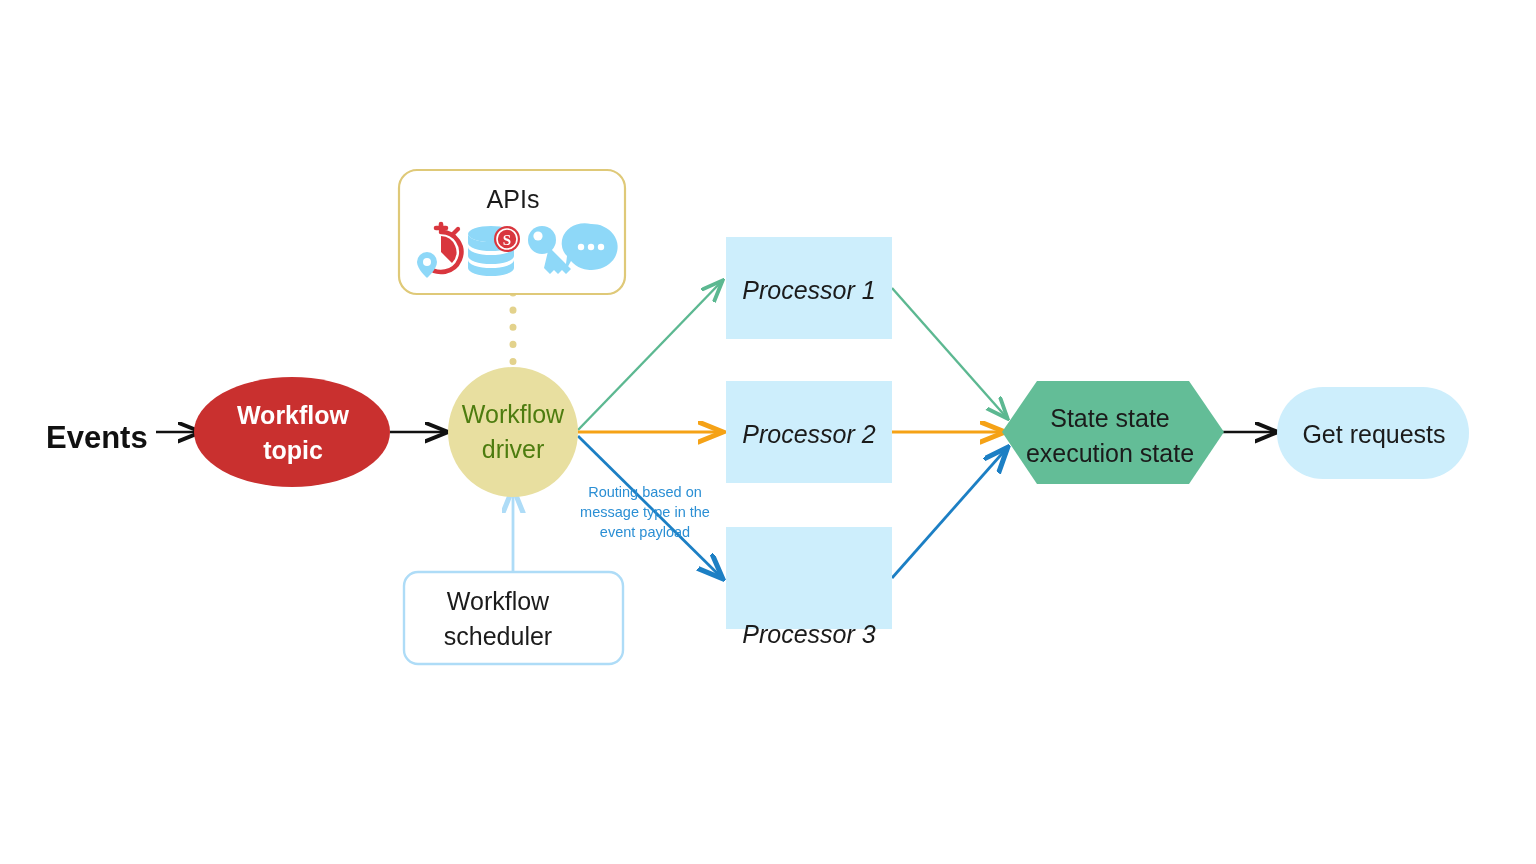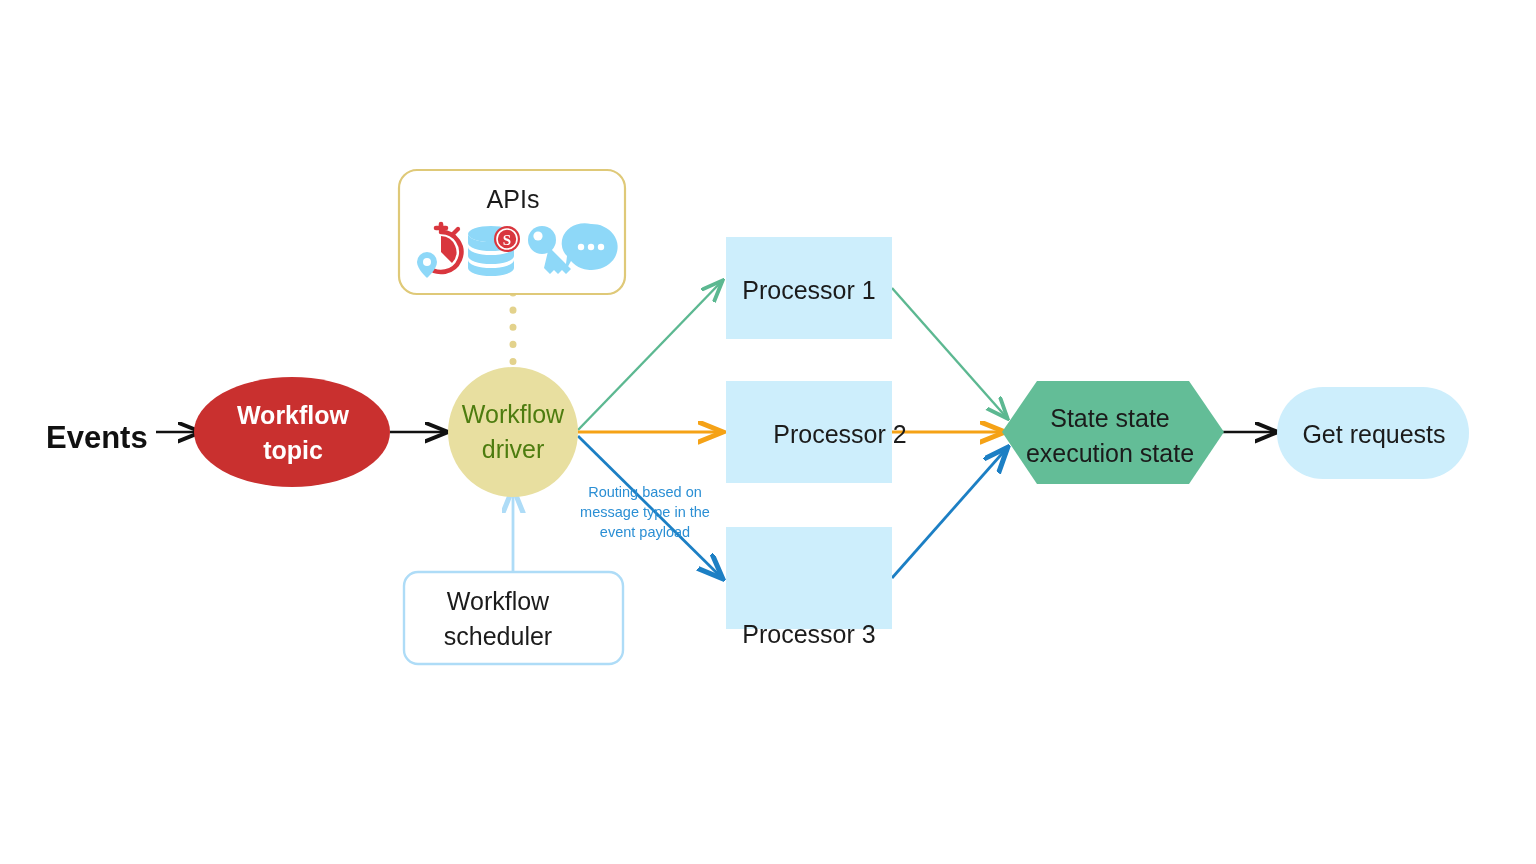--- a/index.html
+++ b/index.html
@@ -41,24 +41,24 @@
   .wf-driver-label {
     left: 443px; top: 396px; width: 140px; height: 72px;
     font-size: 25px; color: #4d7c0f; line-height: 1.42;
   }
   .apis-title {
     left: 404px; top: 178px; width: 218px; height: 42px;
     font-size: 25px; color: #1b1b1b;
   }
   .proc-label {
     width: 166px; height: 40px;
-    font-size: 25px; color: #1b1b1b;
+    font-size: 25px; color: #1b1b1b; font-style: italic;
   }
   .p1-label { left: 726px; top: 270px; }
-  .p2-label { left: 726px; top: 414px; padding-left: 31px; }
+  .p2-label { left: 726px; top: 414px; }
   .p3-label { left: 726px; top: 586px; margin-top: 28px; }
   .state-label {
     left: 1019px; top: 398px; width: 182px; height: 76px;
     font-size: 25px; color: #1b1b1b; line-height: 1.42;
   }
   .getreq-label {
     left: 1282px; top: 414px; width: 184px; height: 40px;
     font-size: 25px; color: #1b1b1b;
   }
   .sched-label {

